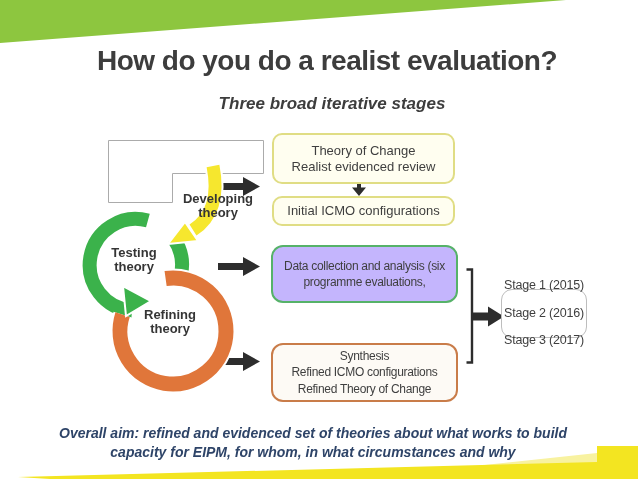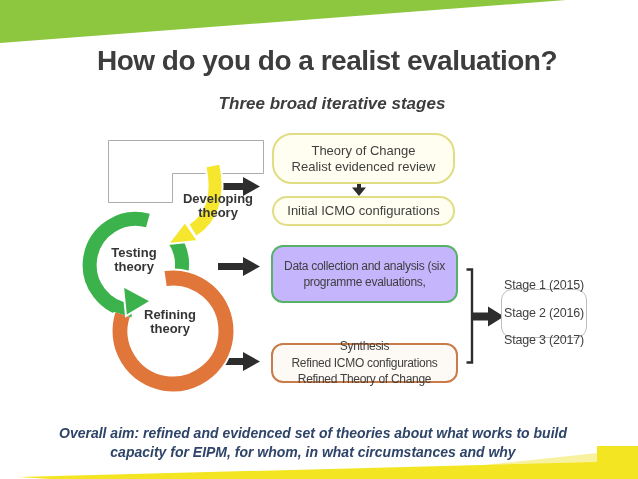--- a/index.html
+++ b/index.html
@@ -22,31 +22,31 @@
   }
   .dev-label{left:177px;top:144px;width:82px;margin-top:48px;}
   .test-label{left:96px;top:246px;width:76px;}
   .refine-label{left:128px;top:308px;width:84px;}
   .dbox{
     display:flex;flex-direction:column;justify-content:center;align-items:center;
     text-align:center;color:#3f3f3f;background:#fffef0;box-sizing:border-box;
   }
   .dbox span{display:block;white-space:nowrap;}
   .ybox{
-    border:2px solid #e0dd84;border-radius:20px;font-size:13px;line-height:16px;
+    border:2px solid #e0dd84;border-radius:10px;font-size:13px;line-height:16px;
   }
   .ybox1{left:272px;top:133px;width:183px;height:51px;}
   .ybox2{left:272px;top:196px;width:183px;height:30px;}
   .gbox{
     left:271px;top:245px;width:187px;height:58px;background:#c4b5fd;
     border:2px solid #56b269;border-radius:12px;font-size:12px;line-height:16.5px;
     letter-spacing:-0.3px;
   }
   .obox{
-    left:271px;top:343px;width:187px;height:40px;background:#fdfaf5;
+    left:271px;top:343px;width:187px;height:59px;background:#fdfaf5;
     border:2px solid #c97c49;border-radius:12px;font-size:12px;line-height:16.5px;
     letter-spacing:-0.3px;
   }
   .stagebox{
     left:501px;top:289px;width:86px;height:49px;background:#ffffff;
     border:1.5px solid #bdbdbd;border-radius:11px;font-size:12.5px;line-height:15.5px;
     letter-spacing:-0.2px;
     gap:12px;
   }
   .aim{

